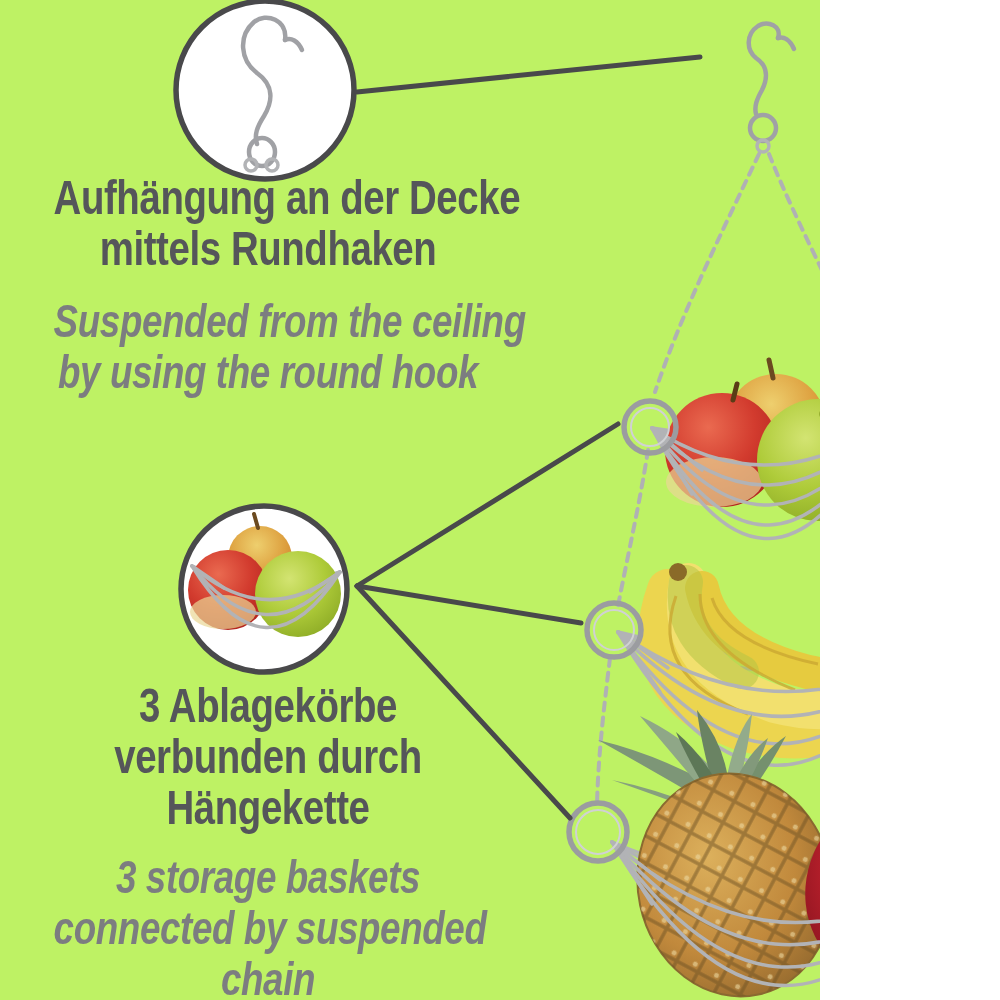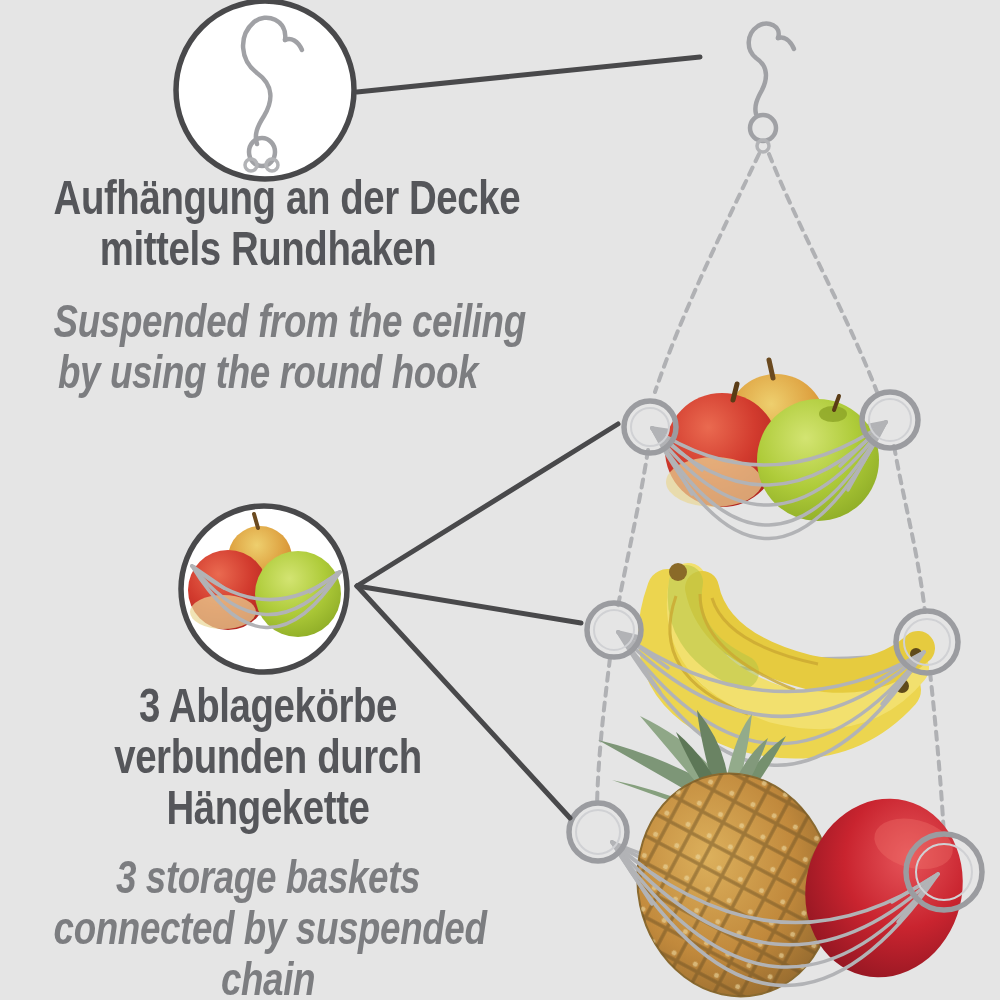--- a/index.html
+++ b/index.html
@@ -1,18 +1,18 @@
 <!DOCTYPE html>
 <html><head>
 <meta charset="utf-8">
 <style>
   html,body{margin:0;padding:0;background:#ffffff;}
   .stage{
-    position:relative;width:1000px;height:1000px;overflow:hidden;
-    background:#e5e5e5;font-family:"Liberation Sans",sans-serif;
+    position:relative;width:820px;height:1000px;overflow:hidden;
+    background:#bef264;font-family:"Liberation Sans",sans-serif;
   }
   .stage svg{position:absolute;left:0;top:0;}
   .txt{
     position:absolute;left:0;width:536px;text-align:center;
     font-weight:bold;letter-spacing:-0.5px;
     transform:scaleX(0.8);transform-origin:50% 0;
   }
   .txt div{white-space:nowrap;}
   .de{color:#55565a;font-size:48px;line-height:51px;}
   .en{color:#7c7d80;font-size:46px;line-height:51px;font-style:italic;}

